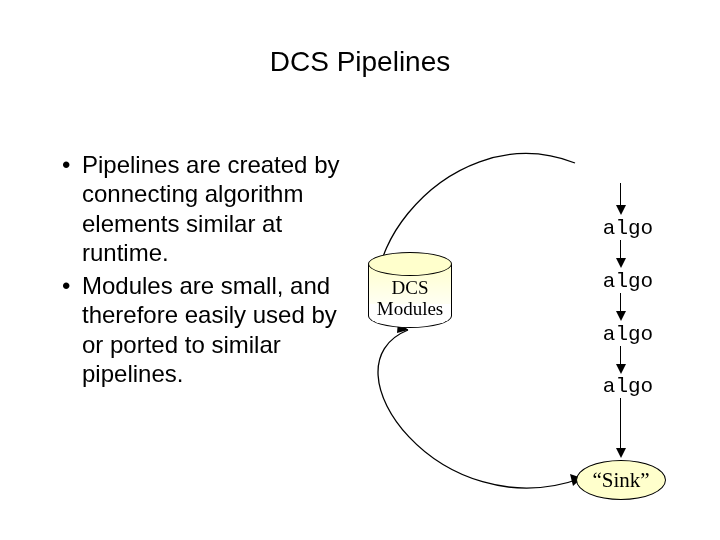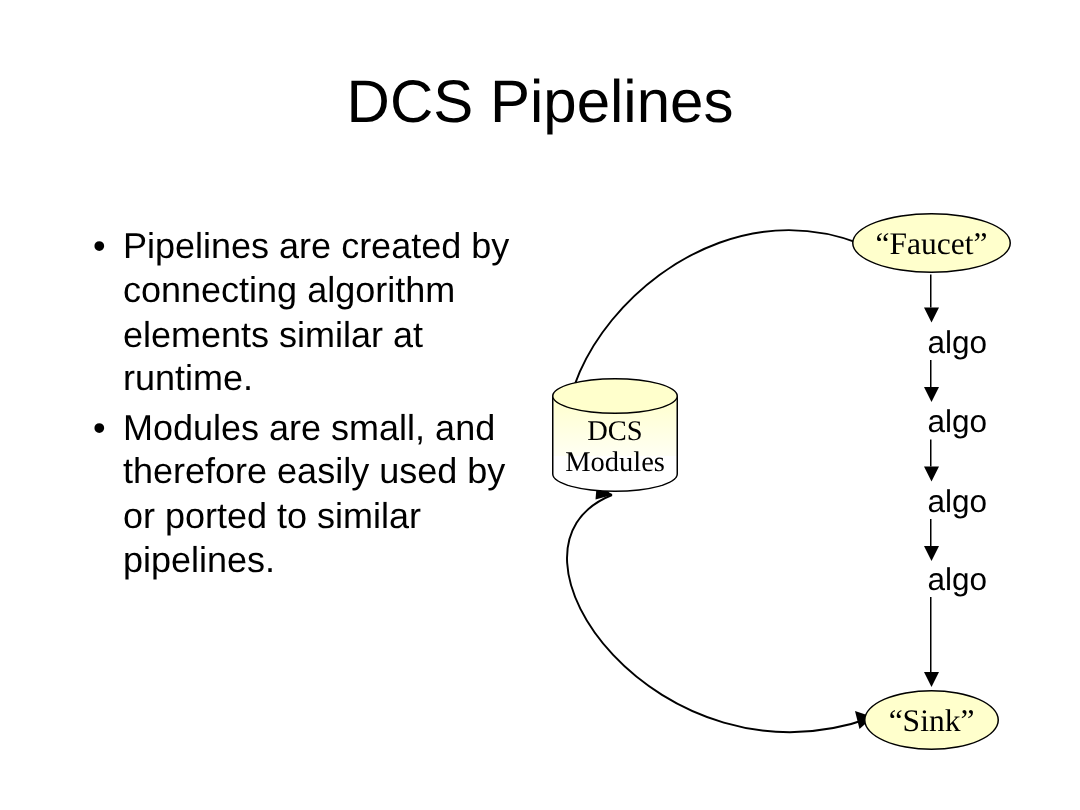--- a/index.html
+++ b/index.html
@@ -11,21 +11,21 @@
     color: #000;
     position: relative;
     overflow: hidden;
   }
   .title {
     position: absolute;
     top: 46px;
     left: 0;
     width: 720px;
     text-align: center;
-    font-size: 40px;
+    font-size: 28px;
     font-weight: 400;
   }
   .bullets {
     position: absolute;
     top: 150px;
     left: 60px;
     width: 300px;
     font-size: 24px;
     line-height: 1.22;
   }
@@ -52,25 +52,25 @@
     font-family: "Times New Roman", Times, serif;
     font-size: 21px;
     display: flex;
     align-items: center;
     justify-content: center;
   }
   .faucet { left: 208px; top: 12px; width: 106px; height: 40px; }
   .sink   { left: 216px; top: 330px; width: 90px; height: 40px; text-align: right; }
   .algo {
     position: absolute;
-    font-family: Liberation Sans, sans-serif;
+    font-family: Liberation Mono, monospace;
     font-size: 21px;
     left: 238px;
     width: 60px;
-    text-align: right;
+    text-align: center;
   }
   .algo1 { top: 87px; }
   .algo2 { top: 140px; }
   .algo3 { top: 193px; }
   .algo4 { top: 245px; }
   .arrow-head {
     position: absolute;
     width: 0; height: 0;
     border-left: 5px solid transparent;
     border-right: 5px solid transparent;
@@ -144,23 +144,20 @@
 
 <div class="diagram">
 
   <svg class="curve" width="340" height="380">
     <path d="M 215 33 C 80 -20, -40 165, 48 200" fill="none" stroke="#000" stroke-width="1.3"></path>
     <polygon points="48,200 38,191 37,203" fill="#000"></polygon>
     <path d="M 48 200 C -40 235, 80 400, 222 348" fill="none" stroke="#000" stroke-width="1.3"></path>
     <polygon points="222,348 210,344 213,356" fill="#000"></polygon>
   </svg>
 
-  <div class="faucet">
-    <span>“Faucet”</span>
-  </div>
 
   <div class="line-v" style="top:53px; height:22px;"></div>
   <div class="arrow-head" style="top:75px;"></div>
 
   <div class="algo algo1">algo</div>
   <div class="line-v" style="top:110px; height:18px;"></div>
   <div class="arrow-head" style="top:128px;"></div>
 
   <div class="algo algo2">algo</div>
   <div class="line-v" style="top:163px; height:18px;"></div>

